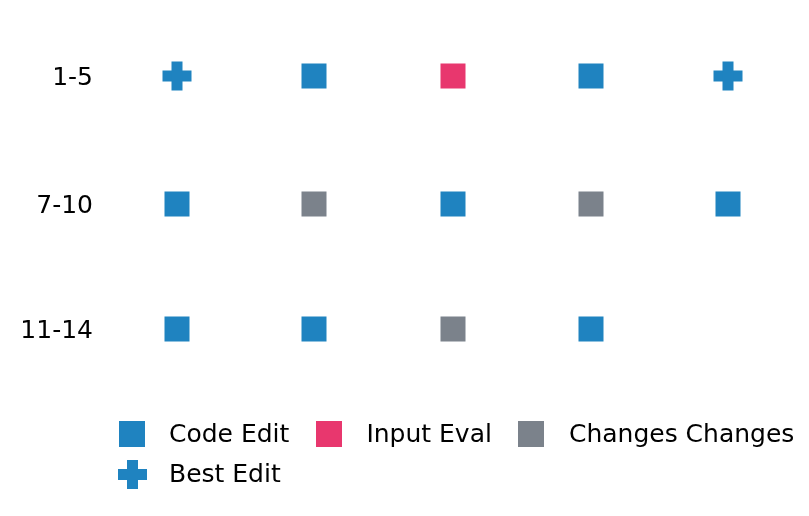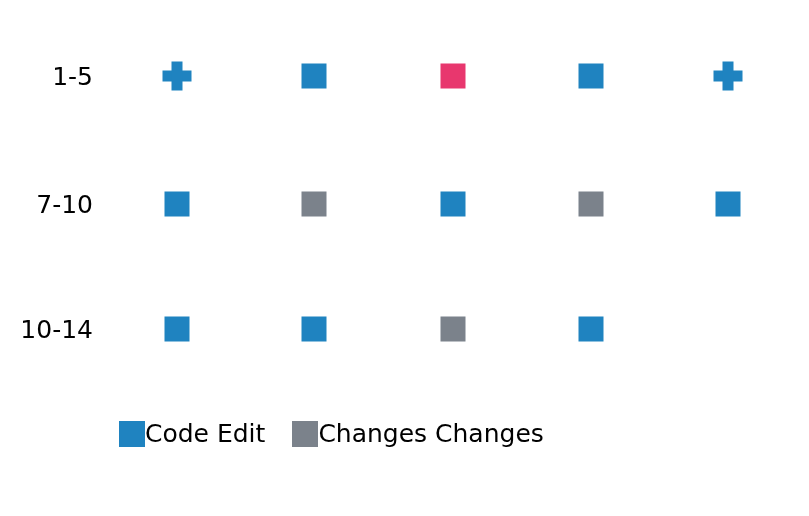--- a/index.html
+++ b/index.html
@@ -108,21 +108,21 @@
     position: absolute;
     left: 9px;
     top: 0;
     width: 11px;
     height: 29px;
   }
   .legend-label {
     font-size: 25px;
     line-height: 26px;
     color: #000000;
-    margin-left: 0;
+    margin-left: 24px;
     margin-right: 26px;
   }
 </style>
 </head>
 <body>
 
 <div id="plot-area">
     <div class="row-label" style="top: 76px; left: 0px; width: 93px;">1-5</div>
     <div class="marker marker-plus" style="left: 177px; top: 76px;">
       <div class="bar-h" style="background: rgb(31, 131, 192);"></div>
@@ -134,34 +134,51 @@
     <div class="marker marker-plus" style="left: 728px; top: 76px;">
       <div class="bar-h" style="background: rgb(31, 131, 192);"></div>
       <div class="bar-v" style="background: rgb(31, 131, 192);"></div>
     </div>
     <div class="row-label" style="top: 204px; left: 0px; width: 93px;">7-10</div>
     <div class="marker marker-square" style="left: 177px; top: 204px; background: rgb(31, 131, 192);"></div>
     <div class="marker marker-square" style="left: 314px; top: 204px; background: rgb(123, 130, 139);"></div>
     <div class="marker marker-square" style="left: 453px; top: 204px; background: rgb(31, 131, 192);"></div>
     <div class="marker marker-square" style="left: 591px; top: 204px; background: rgb(123, 130, 139);"></div>
     <div class="marker marker-square" style="left: 728px; top: 204px; background: rgb(31, 131, 192);"></div>
-    <div class="row-label" style="top: 329px; left: 0px; width: 93px;">10-14</div>
+    <div class="row-label" style="top: 329px; left: 0px; width: 93px;">11-14</div>
     <div class="marker marker-square" style="left: 177px; top: 329px; background: rgb(31, 131, 192);"></div>
     <div class="marker marker-square" style="left: 314px; top: 329px; background: rgb(31, 131, 192);"></div>
     <div class="marker marker-square" style="left: 453px; top: 329px; background: rgb(123, 130, 139);"></div>
     <div class="marker marker-square" style="left: 591px; top: 329px; background: rgb(31, 131, 192);"></div>
   </div>
 <div id="legend">
     <div class="legend-row">
       <div class="legend-entry">
         <div class="legend-swatch-wrap">
           <div class="legend-swatch" style="background: rgb(31, 131, 192);"></div>
         </div>
         <span class="legend-label">Code Edit</span>
       </div>
       <div class="legend-entry">
         <div class="legend-swatch-wrap">
+          <div class="legend-swatch" style="background: rgb(232, 55, 110);"></div>
+        </div>
+        <span class="legend-label">Input Eval</span>
+      </div>
+      <div class="legend-entry">
+        <div class="legend-swatch-wrap">
           <div class="legend-swatch" style="background: rgb(123, 130, 139);"></div>
         </div>
         <span class="legend-label">Changes Changes</span>
       </div>
     </div>
+    <div class="legend-row">
+      <div class="legend-entry">
+        <div class="legend-swatch-wrap">
+          <div class="legend-plus">
+            <div class="bar-h" style="background: rgb(31, 131, 192);"></div>
+            <div class="bar-v" style="background: rgb(31, 131, 192);"></div>
+          </div>
+        </div>
+        <span class="legend-label">Best Edit</span>
+      </div>
+    </div>
   </div>
 
 </body></html>

